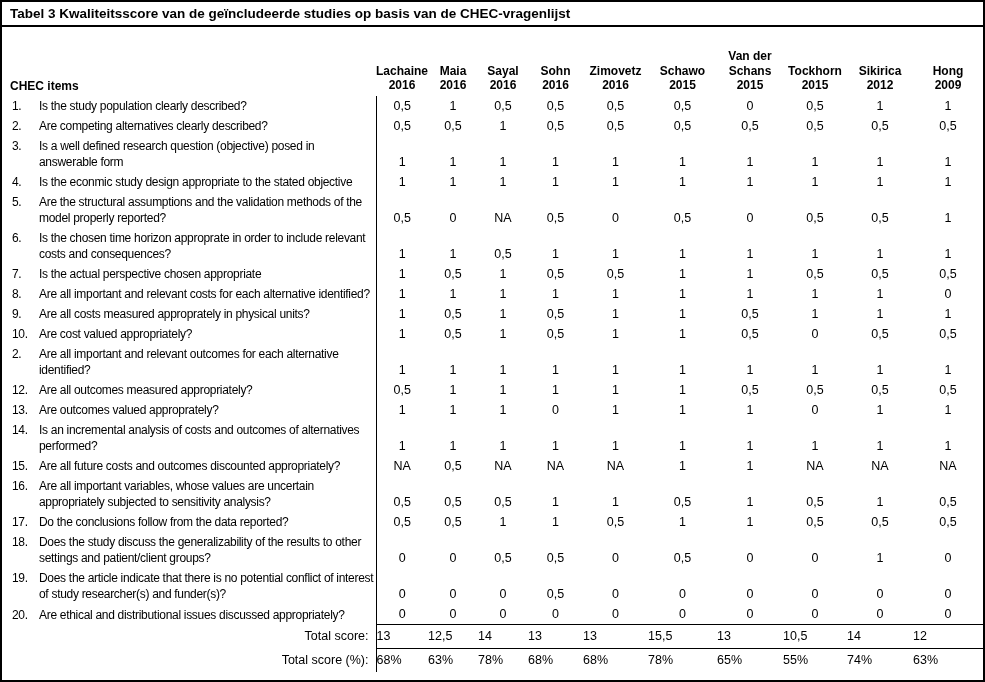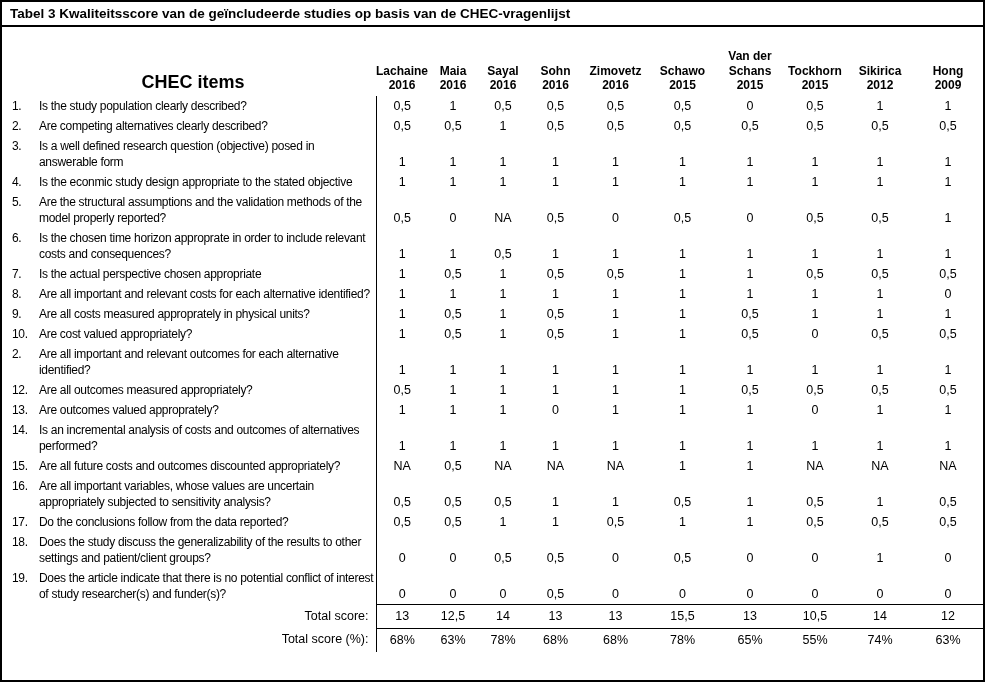--- a/index.html
+++ b/index.html
@@ -9,33 +9,33 @@
     border:2px solid #000; background:#fff; overflow:hidden;
   }
   .title-bar {
     font-weight:bold; font-size:13.5px; padding:4px 24px 3px 8px;
     border-bottom:2px solid #000; line-height:1.2;
   }
   table.chec {
     width:981px; border-collapse:collapse; table-layout:fixed;
   }
   thead th { font-weight:bold; vertical-align:bottom; padding:22px 0 3px 0; text-align:center; }
-  th.items-h { text-align:center; padding-left:8px; font-size:18px; }
+  th.items-h { text-align:left; padding-left:8px; font-size:12px; }
   .sname { font-size:12px; line-height:1.22; }
   .syear { font-size:12px; line-height:1.22; }
   tbody td { vertical-align:bottom; padding:2px 0 2px 0; line-height:16px; }
   td.item { padding-left:10px; font-size:12px; letter-spacing:-0.3px; }
   .qrow { display:flex; }
   .qnum { flex:0 0 27px; }
   .qtext { flex:1; padding-right:2px; }
   td.v { text-align:center; font-size:12.5px; }
   tbody td.v.first, tfoot td.v.first { border-left:1.5px solid #000; }
   tfoot td { padding:4px 0 4px 0; line-height:15px; }
   tfoot td.lbl { text-align:right; padding-right:7px; font-size:12.5px; }
-  tfoot td.v { border-top:1.5px solid #000; text-align:center; font-size:12.5px; }
+  tfoot td.v { border-top:1.5px solid #000; text-align:left; font-size:12.5px; }
 </style>
 </head>
 <body>
 
 <div class="page">
   <div class="title-bar">Tabel 3 Kwaliteitsscore van de geïncludeerde studies op basis van de CHEC-vragenlijst</div>
   <table class="chec">
     <colgroup id="cols">
         <col style="width: 374px;">
         <col style="width: 52px;">
@@ -430,20 +430,38 @@
           <td class="v">0</td>
           <td class="v">0</td>
           <td class="v">0,5</td>
           <td class="v">0</td>
           <td class="v">0</td>
           <td class="v">0</td>
           <td class="v">0</td>
           <td class="v">0</td>
           <td class="v">0</td>
         </tr>
+        <tr>
+          <td class="item">
+            <div class="qrow">
+              <span class="qnum">20.</span>
+              <span class="qtext">Are ethical and distributional issues discussed appropriately?</span>
+            </div>
+          </td>
+          <td class="v first">0</td>
+          <td class="v">0</td>
+          <td class="v">0</td>
+          <td class="v">0</td>
+          <td class="v">0</td>
+          <td class="v">0</td>
+          <td class="v">0</td>
+          <td class="v">0</td>
+          <td class="v">0</td>
+          <td class="v">0</td>
+        </tr>
       </tbody>
     <tfoot id="totals-foot">
         <tr>
           <td class="lbl">Total score:</td>
           <td class="v first">13</td>
           <td class="v">12,5</td>
           <td class="v">14</td>
           <td class="v">13</td>
           <td class="v">13</td>
           <td class="v">15,5</td>

